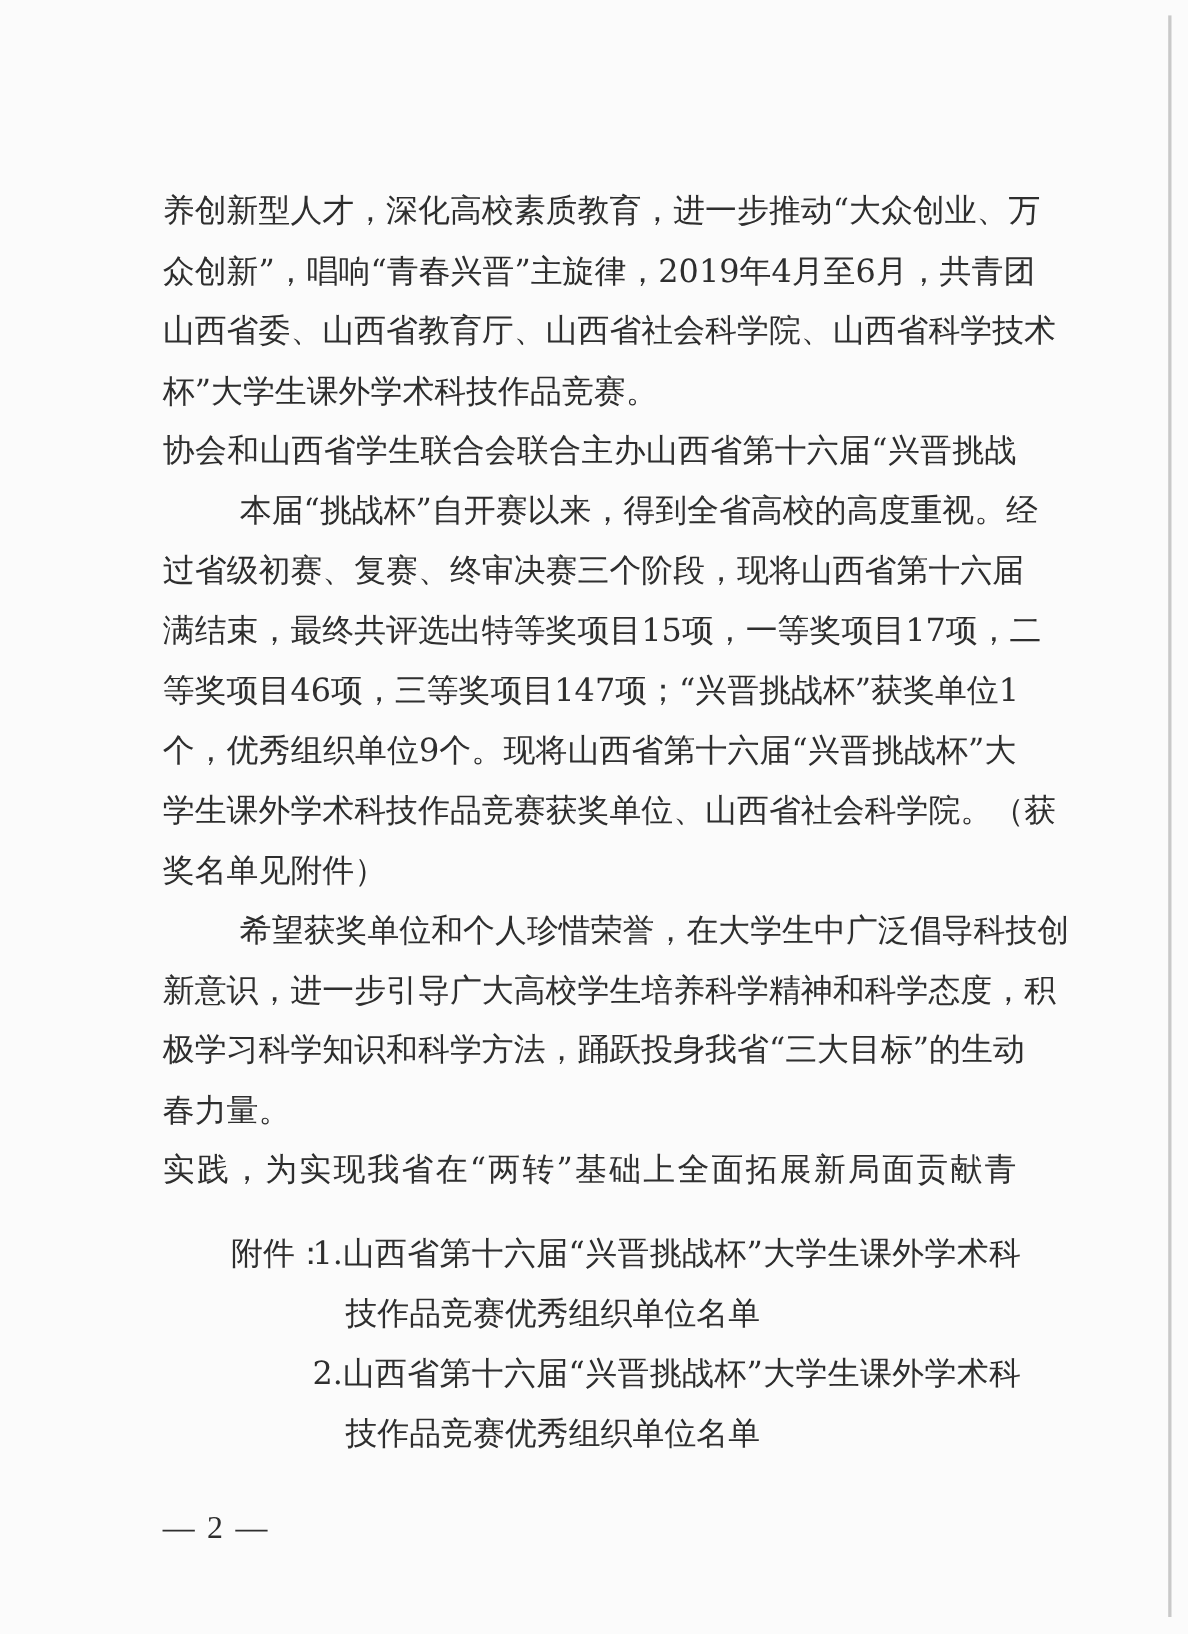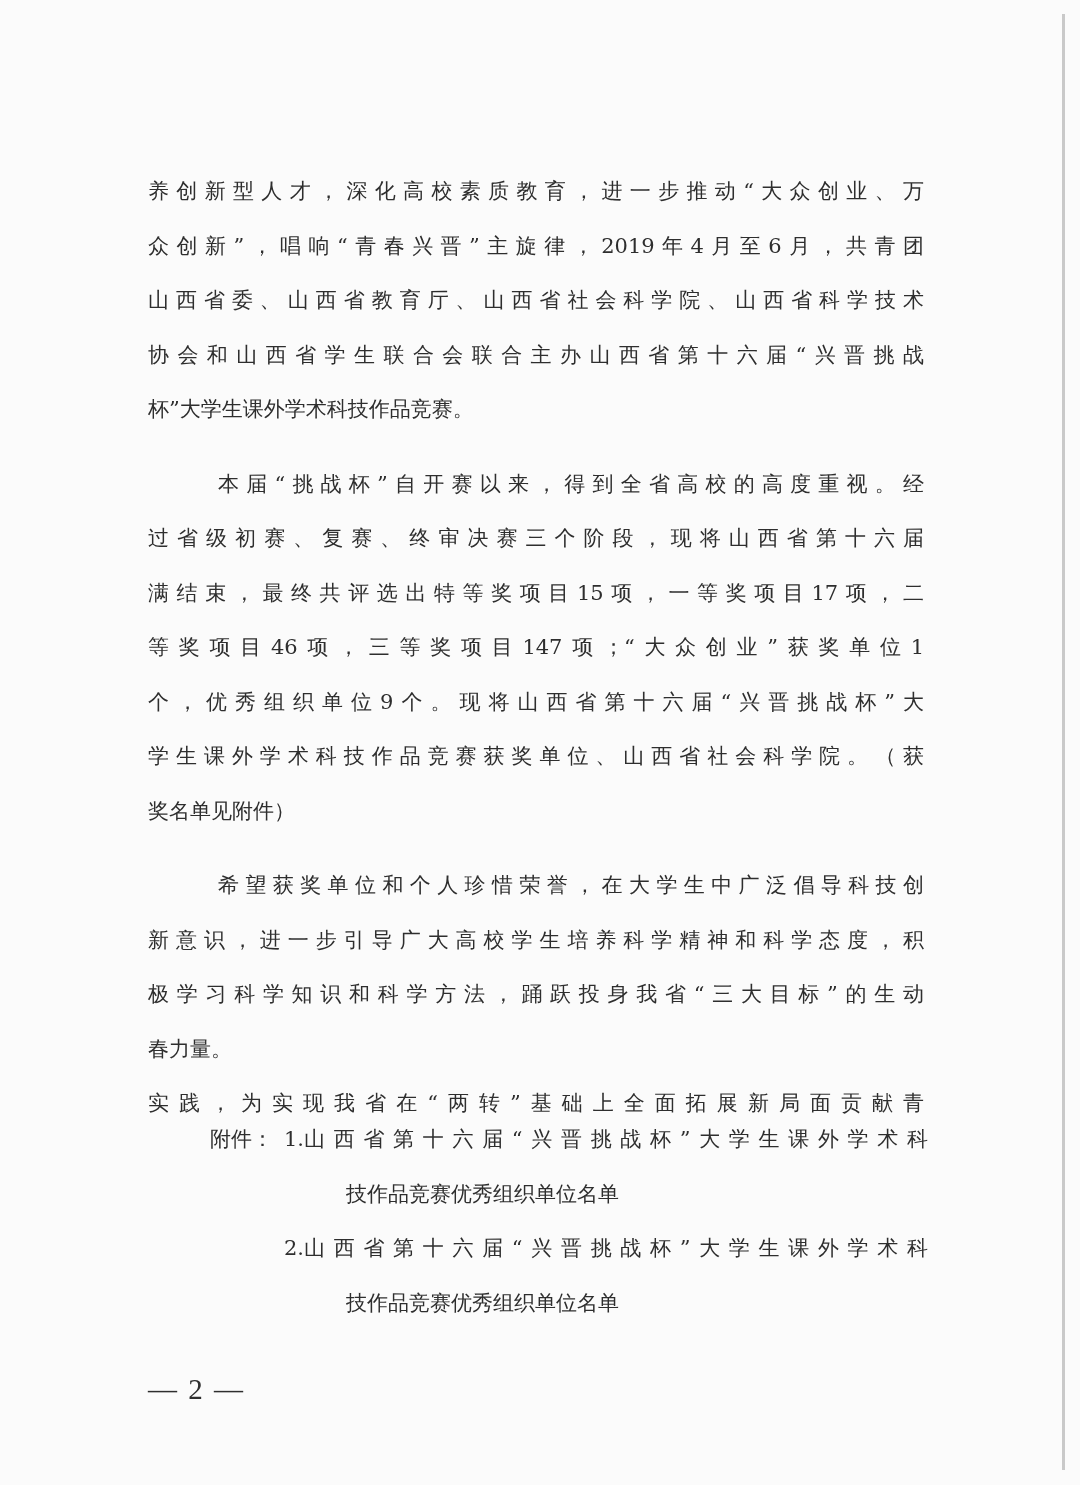--- a/index.html
+++ b/index.html
@@ -7,58 +7,58 @@
     width: 1080px; height: 1485px; background: #fbfbfb; position: relative; overflow: hidden;
     font-family: "DejaVu Serif", "Liberation Serif", serif; color: #2e2e2e;
   }
   .edge-line {
     position: absolute; left: 1062px; top: 14px; width: 3px; height: 1456px; background: #c9c9c9;
   }
   .page {
     position: absolute; left: 148px; top: 170px; width: 776px;
   }
   .line {
-    height: 54.5px; line-height: 42px; font-size: 21px; white-space: nowrap;
+    height: 54.5px; line-height: 42px; font-size: 29px; white-space: nowrap;
     text-align: justify; text-align-last: justify; letter-spacing: 0px;
   }
   .line.last { text-align-last: left; }
-  .indent { padding-left: 70px; margin-top: 20px; }
+  .indent { padding-left: 70px; }
   .attach {
     position: absolute; left: 152px; top: 1118px; width: 776px;
   }
   .attach .line { height: 54.5px; }
   .att-label { display: inline-block; width: 132px; padding-left: 58px; box-sizing: border-box; text-align-last: left; }
   .att-row { display: flex; }
   .att-row .txt { flex: 1; text-align: justify; text-align-last: justify; }
-  .att-row .txt.last { text-align-last: left; margin-left: 32px; }
+  .att-row .txt.last { text-align-last: left; }
   .att-pad { width: 132px; flex: none; }
   .att-pad2 { width: 162px; flex: none; }
   .footer {
     position: absolute; left: 148px; top: 1368px; font-size: 29px; line-height: 42px;
     font-family: "Liberation Serif", serif; letter-spacing: 2px;
   }
 </style>
 </head>
 <body>
 
 <div class="edge-line"></div>
 
 <div class="page">
   <div>
     <div class="line">养创新型人才，深化高校素质教育，进一步推动“大众创业、万</div>
     <div class="line">众创新”，唱响“青春兴晋”主旋律，2019年4月至6月，共青团</div>
     <div class="line">山西省委、山西省教育厅、山西省社会科学院、山西省科学技术</div>
+    <div class="line last">杯”大学生课外学术科技作品竞赛。</div>
     <div class="line">协会和山西省学生联合会联合主办山西省第十六届“兴晋挑战</div>
-    <div class="line last">杯”大学生课外学术科技作品竞赛。</div>
   </div>
   <div>
     <div class="line indent">本届“挑战杯”自开赛以来，得到全省高校的高度重视。经</div>
     <div class="line">过省级初赛、复赛、终审决赛三个阶段，现将山西省第十六届</div>
     <div class="line">满结束，最终共评选出特等奖项目15项，一等奖项目17项，二</div>
-    <div class="line">等奖项目46项，三等奖项目147项；“大众创业”获奖单位1</div>
+    <div class="line">等奖项目46项，三等奖项目147项；“兴晋挑战杯”获奖单位1</div>
     <div class="line">个，优秀组织单位9个。现将山西省第十六届“兴晋挑战杯”大</div>
     <div class="line">学生课外学术科技作品竞赛获奖单位、山西省社会科学院。（获</div>
     <div class="line last">奖名单见附件）</div>
   </div>
   <div>
     <div class="line indent">希望获奖单位和个人珍惜荣誉，在大学生中广泛倡导科技创</div>
     <div class="line">新意识，进一步引导广大高校学生培养科学精神和科学态度，积</div>
     <div class="line">极学习科学知识和科学方法，踊跃投身我省“三大目标”的生动</div>
     <div class="line last">春力量。</div>
     <div class="line">实践，为实现我省在“两转”基础上全面拓展新局面贡献青</div>

